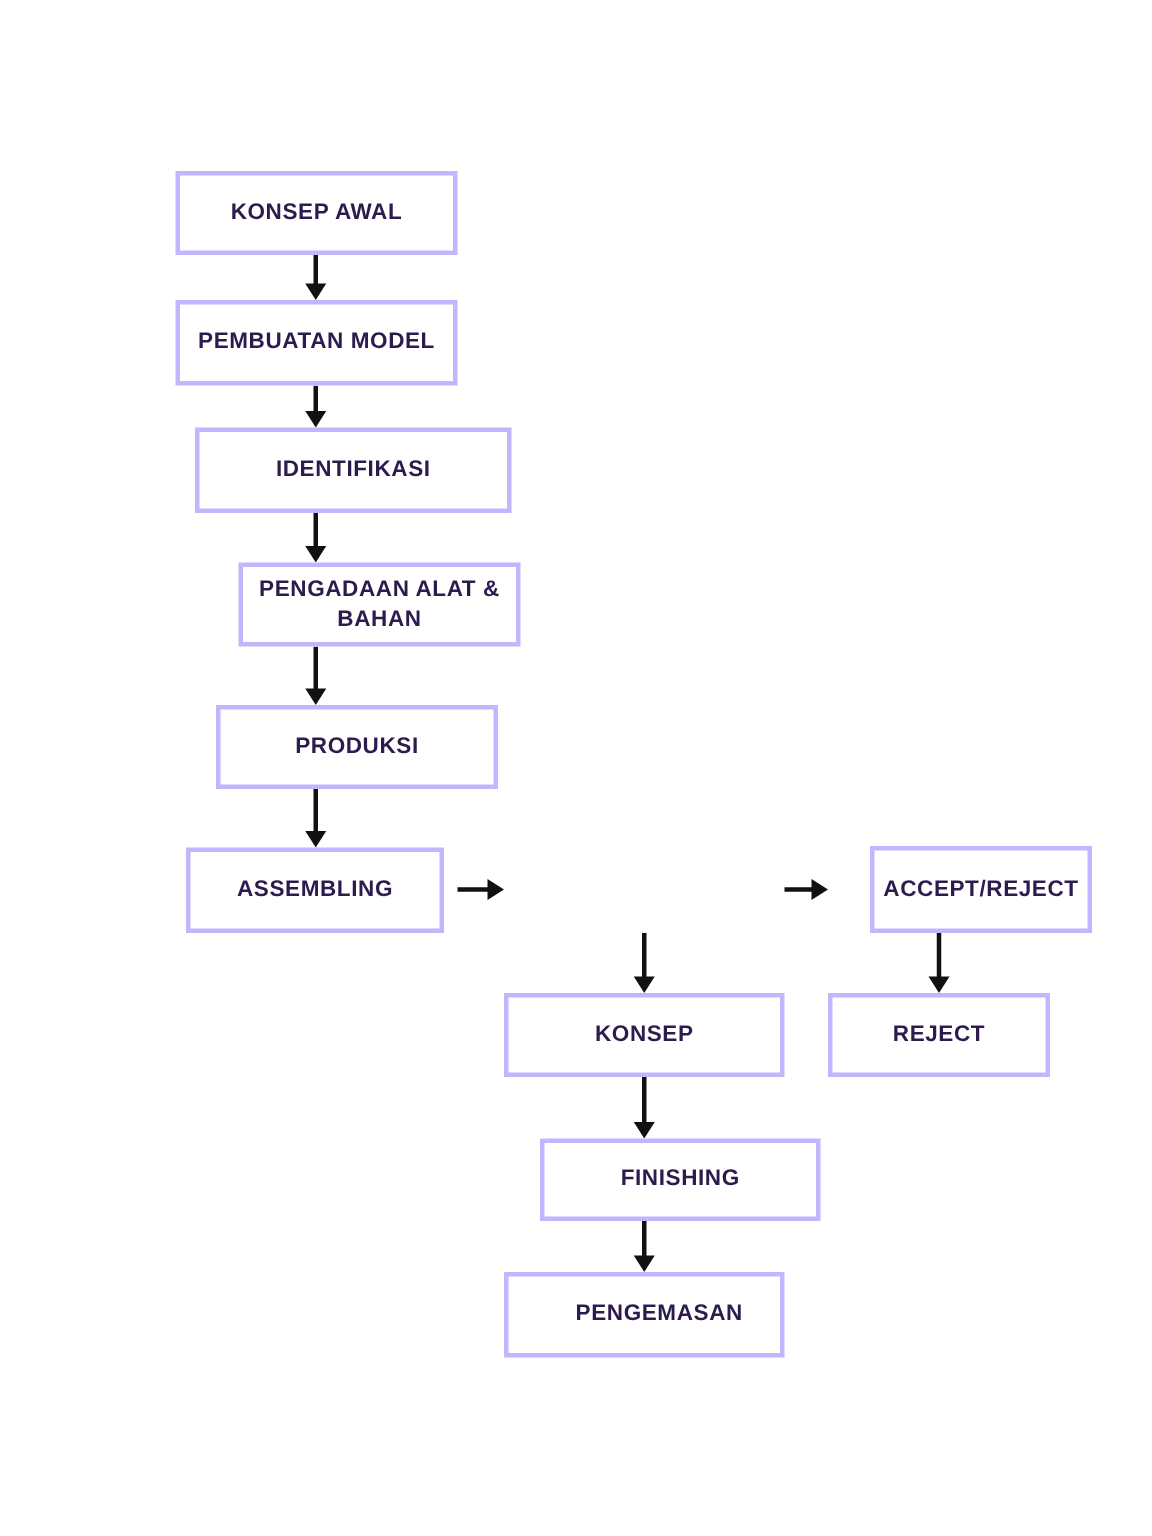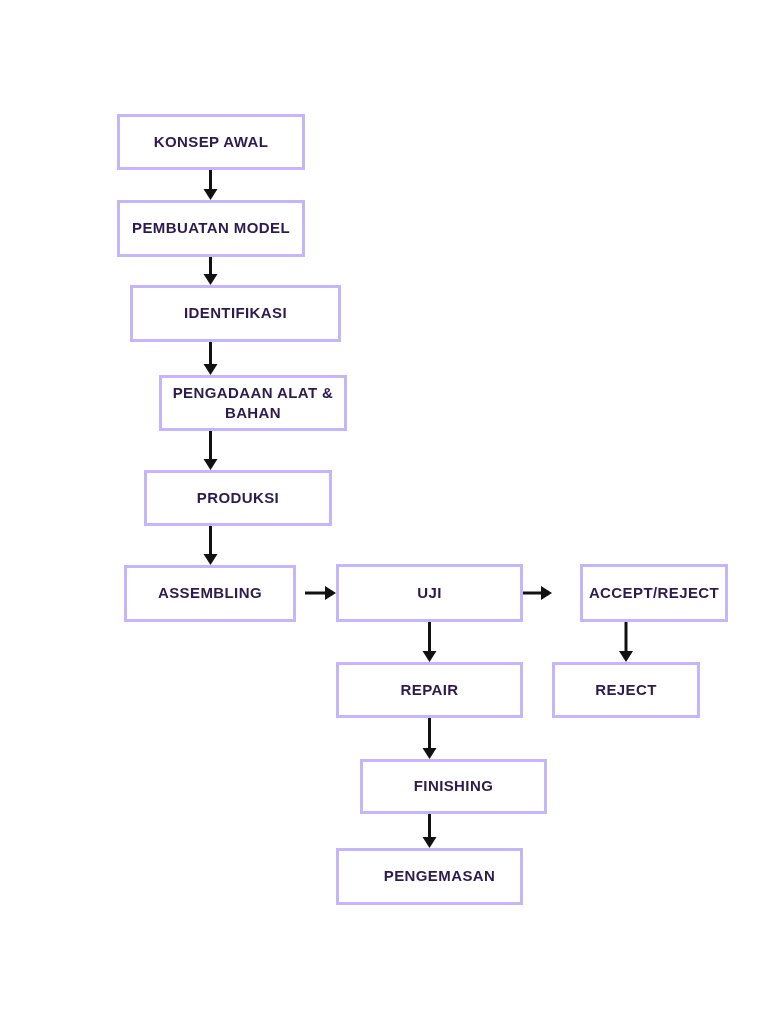--- a/index.html
+++ b/index.html
@@ -120,28 +120,25 @@
   </div>
   <div class="node n3">
     <span>PENGADAAN ALAT &amp; BAHAN</span>
   </div>
   <div class="node n4">
     <span>PRODUKSI</span>
   </div>
   <div class="node n5">
     <span>ASSEMBLING</span>
   </div>
-  <div class="node n6">
-    <span>UJI</span>
-  </div>
   <div class="node n7">
     <span>ACCEPT/REJECT</span>
   </div>
   <div class="node n8">
-    <span>REPAIR</span>
+    <span>KONSEP</span>
   </div>
   <div class="node n9">
     <span>REJECT</span>
   </div>
   <div class="node n10">
     <span>FINISHING</span>
   </div>
   <div class="node n11">
     <span>PENGEMASAN</span>
   </div>

